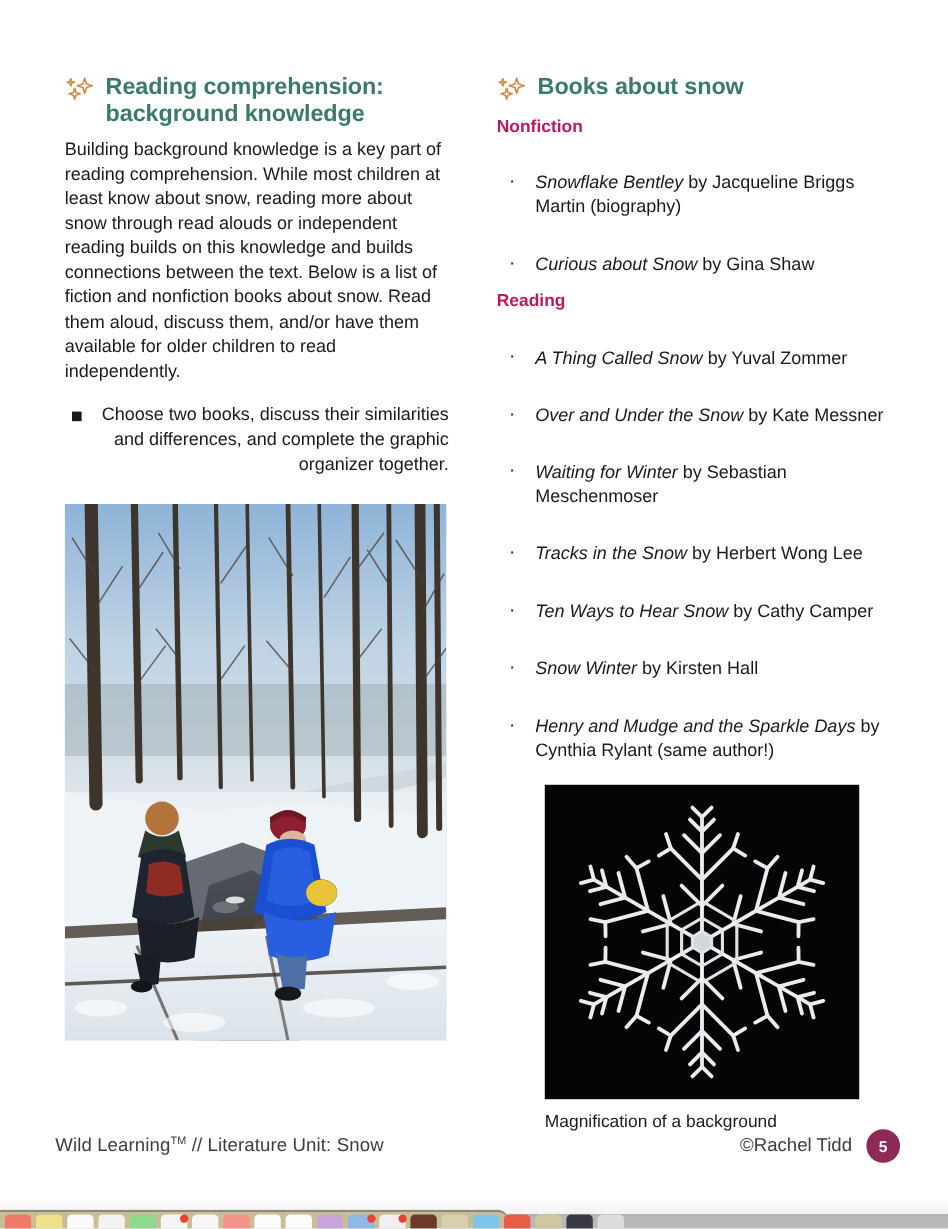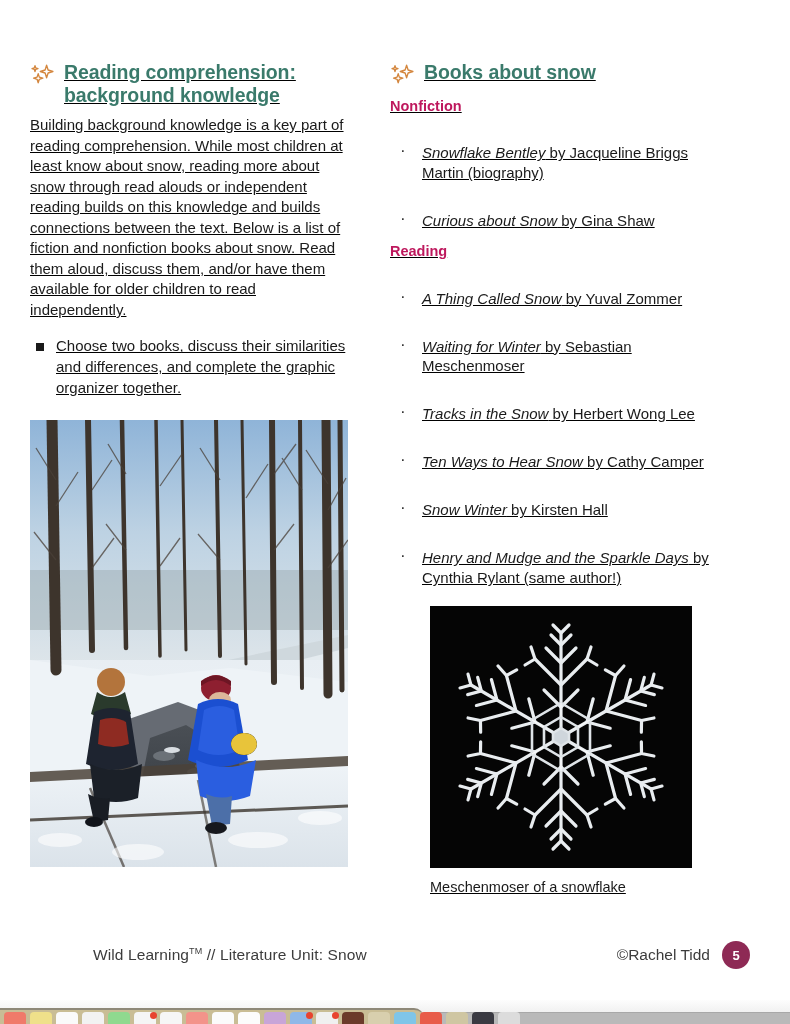--- a/index.html
+++ b/index.html
@@ -23,26 +23,25 @@
   .sheet {
     position: absolute;
     left: 0; top: 0;
     width: 790px;
     height: 1000px;
     background: #ffffff;
   }
 
   .columns {
     position: absolute;
-    left: 30px;
+    left: 54px;
     top: 60px;
     width: 700px;
     display: flex;
     gap: 40px;
-    text-decoration: underline;
   }
   .col-left  { width: 320px; }
   .col-right { width: 340px; }
 
   
   .section-head {
     display: flex;
     align-items: flex-start;
     gap: 8px;
     margin: 0 0 6px 0;
@@ -85,20 +84,21 @@
     margin: 16px 0 0 0;
     padding: 0;
     list-style: none;
   }
   .square-list li {
     position: relative;
     padding-left: 26px;
     font-size: 15px;
     line-height: 1.37;
     color: #1a1a1a;
+    text-align: right;
   }
   .square-list li::before {
     content: "";
     position: absolute;
     left: 6px;
     top: 7px;
     width: 8px;
     height: 8px;
     background: #1a1a1a;
   }
@@ -164,21 +164,20 @@
     top: 940px;
     height: 30px;
     display: flex;
     align-items: center;
     justify-content: space-between;
   }
   .footer-left {
     font-size: 15.5px;
     color: #3c3c3c;
     letter-spacing: 0.1px;
-    margin-left: 47px;
   }
   .footer-left sup { font-size: 9px; vertical-align: super; }
   .footer-right {
     display: flex;
     align-items: center;
     gap: 12px;
   }
   .copyright {
     font-size: 15.5px;
     color: #3c3c3c;
@@ -401,20 +400,23 @@
             <span class="book-title">Curious about Snow</span><span> by Gina Shaw</span>
           </li>
         </ul>
 
         <div class="sub-head">Reading</div>
         <ul class="book-list">
           <li>
             <span class="book-title">A Thing Called Snow</span><span> by Yuval Zommer</span>
           </li>
           <li>
+            <span class="book-title">Over and Under the Snow</span><span> by Kate Messner</span>
+          </li>
+          <li>
             <span class="book-title">Waiting for Winter</span><span> by Sebastian Meschenmoser</span>
           </li>
           <li>
             <span class="book-title">Tracks in the Snow</span><span> by Herbert Wong Lee</span>
           </li>
           <li>
             <span class="book-title">Ten Ways to Hear Snow</span><span> by Cathy Camper</span>
           </li>
           <li>
             <span class="book-title">Snow Winter</span><span> by Kirsten Hall</span>
@@ -454,21 +456,21 @@
                 <polygon points="0,-20 17,-10 17,10 0,20 -17,10 -17,-10"></polygon>
                 <polygon points="0,-9 8,-4 8,4 0,9 -8,4 -8,-4" fill="#cfd6dc"></polygon>
               </g>
               <g stroke="#ffffff" stroke-width="1.1" opacity="0.75" fill="none">
                 <path d="M0 -34 L0 -20 M29 -17 L17 -10 M29 17 L17 10 M0 34 L0 20 M-29 17 L-17 10 M-29 -17 L-17 -10"></path>
               </g>
             </g>
           </svg>
         </div>
 
-        <div class="caption">Meschenmoser of a snowflake</div>
+        <div class="caption">Magnification of a background</div>
 
       </div>
     </div>
 
     <div class="footer">
       <div class="footer-left"><span>Wild Learning</span><sup>TM</sup><span> // Literature Unit: Snow</span></div>
       <div class="footer-right">
         <div class="copyright">©Rachel Tidd</div>
         <div class="page-badge">5</div>
       </div>

